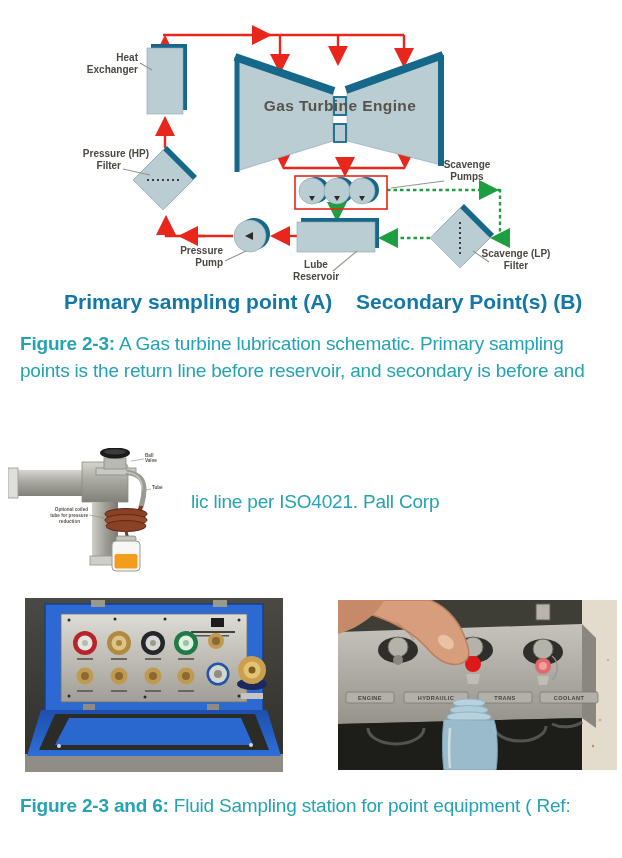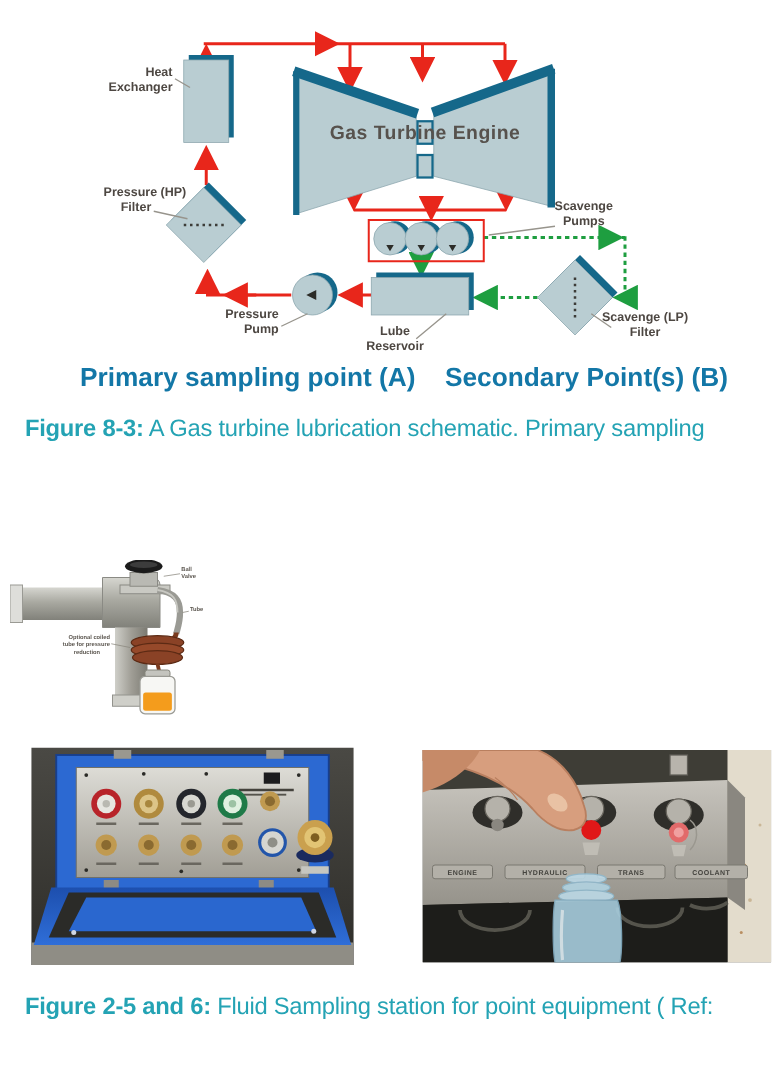--- a/index.html
+++ b/index.html
@@ -142,21 +142,22 @@
       <text class="dlab" x="316" y="268" text-anchor="middle">Lube</text>
       <text class="dlab" x="316" y="280" text-anchor="middle">Reservoir</text>
       <path class="ptr" d="M333,271 L357,251"></path>
     </g>
 
     <text x="64" y="309" font-size="21" font-weight="bold" fill="#1377a7">Primary sampling point (A)</text>
     <text x="356" y="309" font-size="21" font-weight="bold" fill="#1377a7">Secondary Point(s) (B)</text>
   </svg>
 
   <div class="cap" style="left:20px;top:331px;width:588px">
-    <div><b>Figure 8-3:</b><span> A Gas turbine lubrication schematic. Primary sampling</span></div>
+    <div><b>Figure 2-3:</b><span> A Gas turbine lubrication schematic. Primary sampling</span></div>
+    <div>points is the return line before reservoir, and secondary is before and</div>
   </div>
 
   <svg class="abs" style="left:8px;top:448px" width="160" height="125" viewBox="0 0 160 125">
     <defs>
       <linearGradient id="pipeV" x1="0" y1="0" x2="0" y2="1">
         <stop offset="0" stop-color="#d6d6d0"></stop>
           <stop offset="0.45" stop-color="#a9a9a1"></stop>
           <stop offset="1" stop-color="#81817a"></stop>
       </linearGradient>
       <linearGradient id="pipeH" x1="0" y1="0" x2="1" y2="0">
@@ -202,20 +203,21 @@
       <text class="tiny" x="144" y="41">Tube</text>
       <path d="M143,41 L138,42" stroke="#8a877e" stroke-width="0.6" fill="none"></path>
       <text class="tiny" x="80" y="63" text-anchor="end">Optional coiled</text>
       <text class="tiny" x="80" y="69" text-anchor="end">tube for pressure</text>
       <text class="tiny" x="72" y="75" text-anchor="end">reduction</text>
       <path d="M81,67 L96,70" stroke="#8a877e" stroke-width="0.6" fill="none"></path>
     </g>
   </svg>
 
   <div class="cap" style="left:191px;top:489px;width:425px">
+    <div>lic line per ISO4021. Pall Corp</div>
   </div>
 
   <svg class="abs" style="left:25px;top:598px" width="258" height="174" viewBox="0 0 258 174">
     <defs>
       <linearGradient id="panelG" x1="0" y1="0" x2="0" y2="1">
         <stop offset="0" stop-color="#dddcd6"></stop>
           <stop offset="1" stop-color="#a19e95"></stop>
       </linearGradient>
       <linearGradient id="bgG" x1="0" y1="0" x2="0" y2="1">
         <stop offset="0" stop-color="#4a4944"></stop>
@@ -387,16 +389,16 @@
 
     <g>
       <path d="M0,0 L92,0 C112,8 124,26 129,44 C133,55 130,62 121,64 C110,66 98,59 88,47 C70,27 38,12 0,8 z" fill="#d79e7e" stroke="#b97f5f" stroke-width="1.5"></path>
       <path d="M0,0 L46,0 C38,16 20,28 0,34 z" fill="#c68a68"></path>
       <ellipse cx="108" cy="42" rx="9" ry="6" fill="#e9c2a4" transform="rotate(38 108 42)"></ellipse>
       <path d="M58,22 C66,28 72,34 76,40" stroke="#b97f5f" stroke-width="1" fill="none"></path>
     </g>
   </svg>
 
   <div class="cap" style="left:20px;top:793px;width:592px">
-    <div><b>Figure 2-5 and 6:</b><span> Fluid Sampling station for point equipment ( Ref:</span></div>
+    <div><b>Figure 2-3 and 6:</b><span> Fluid Sampling station for point equipment ( Ref:</span></div>
   </div>
 
 </div>
 
 </body></html>

